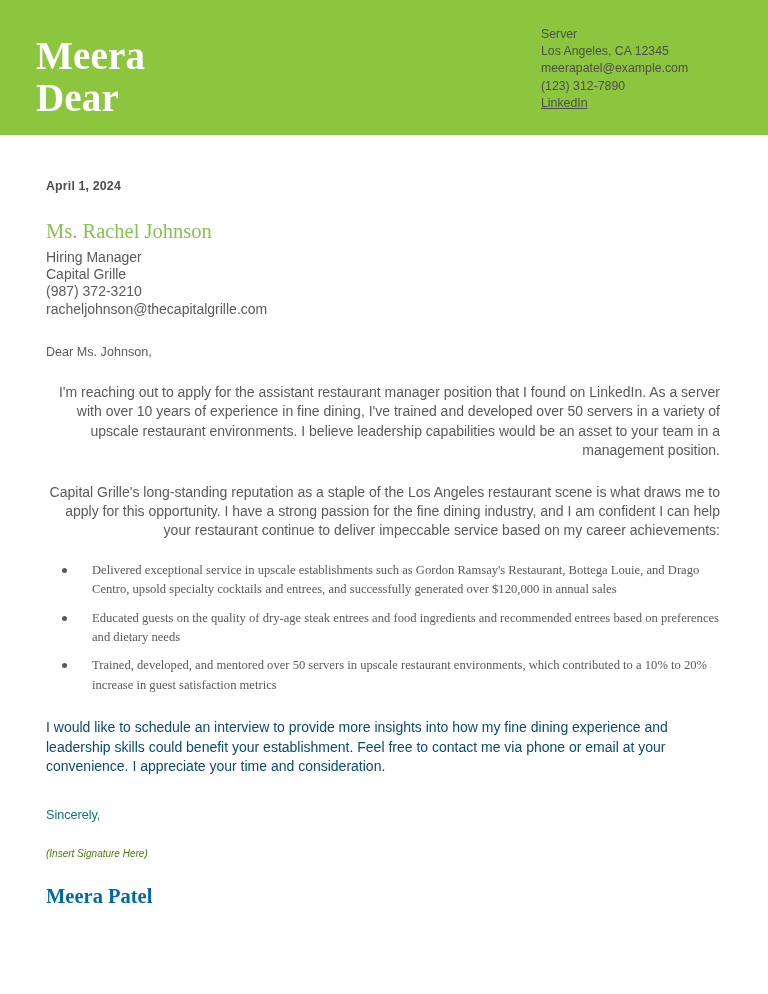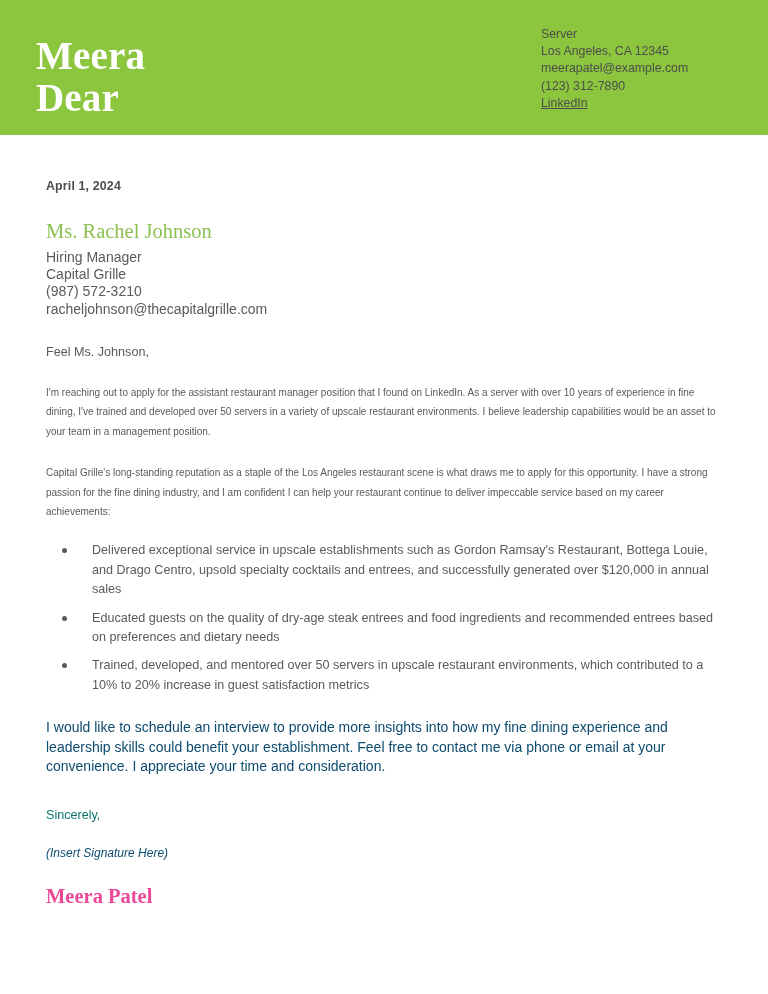--- a/index.html
+++ b/index.html
@@ -95,30 +95,31 @@
 
   .salutation {
     margin-top: 26px;
     font-size: 12.6px;
     line-height: 17.2px;
     color: #5a5a5a;
   }
 
   .para {
     margin-top: 22px;
-    font-size: 10px;
+    font-size: 14px;
     line-height: 19.4px;
     color: #5a5a5a;
-    text-align: left;
+    text-align: right;
   }
 
   .bullet-list {
     margin: 20px 0 0 0;
     padding: 0;
     list-style: none;
+    font-family: Liberation Serif, serif;
   }
   .bullet-item {
     position: relative;
     padding-left: 46px;
     margin-bottom: 9px;
     font-size: 12.6px;
     line-height: 19.4px;
     color: #5a5a5a;
   }
   .bullet-item:last-child {
@@ -141,32 +142,32 @@
     color: #0c4a6e;
   }
   .sign-off {
     margin-top: 30px;
     font-size: 12.6px;
     line-height: 17.2px;
     color: #0f766e;
   }
   .signature-placeholder {
     margin-top: 21px;
-    font-size: 12px;
+    font-size: 10px;
     line-height: 17.2px;
     font-style: italic;
-    color: #0c4a6e;
+    color: #4d7c0f;
   }
   .signature-name {
     margin-top: 22px;
     font-family: "Liberation Serif", serif;
     font-weight: bold;
     font-size: 20.5px;
     line-height: 24px;
-    color: #ec4899;
+    color: #0369a1;
   }
 </style>
 </head>
 <body>
 
 <div class="page">
 
   <div class="header-banner">
     <div class="header-name">
       <span class="name-line">Meera</span>
@@ -183,25 +184,25 @@
   </div>
 
   <div class="letter-body">
 
     <div class="letter-date">April 1, 2024</div>
 
     <div class="recipient-block">
       <div class="recipient-name">Ms. Rachel Johnson</div>
       <span class="recipient-line">Hiring Manager</span>
       <span class="recipient-line">Capital Grille</span>
-      <span class="recipient-line">(987) 572-3210</span>
+      <span class="recipient-line">(987) 372-3210</span>
       <span class="recipient-line">racheljohnson@thecapitalgrille.com</span>
     </div>
 
-    <div class="salutation">Feel Ms. Johnson,</div>
+    <div class="salutation">Dear Ms. Johnson,</div>
 
     <p class="para">I'm reaching out to apply for the assistant restaurant manager position that I found on LinkedIn. As a server with over 10 years of experience in fine dining, I've trained and developed over 50 servers in a variety of upscale restaurant environments. I believe leadership capabilities would be an asset to your team in a management position.</p>
     <p class="para">Capital Grille's long-standing reputation as a staple of the Los Angeles restaurant scene is what draws me to apply for this opportunity. I have a strong passion for the fine dining industry, and I am confident I can help your restaurant continue to deliver impeccable service based on my career achievements:</p>
 
     <ul class="bullet-list">
       <li class="bullet-item">
         <span class="bullet-marker"></span>
         <span>Delivered exceptional service in upscale establishments such as Gordon Ramsay's Restaurant, Bottega Louie, and Drago Centro, upsold specialty cocktails and entrees, and successfully generated over $120,000 in annual sales</span>
       </li>
       <li class="bullet-item">

